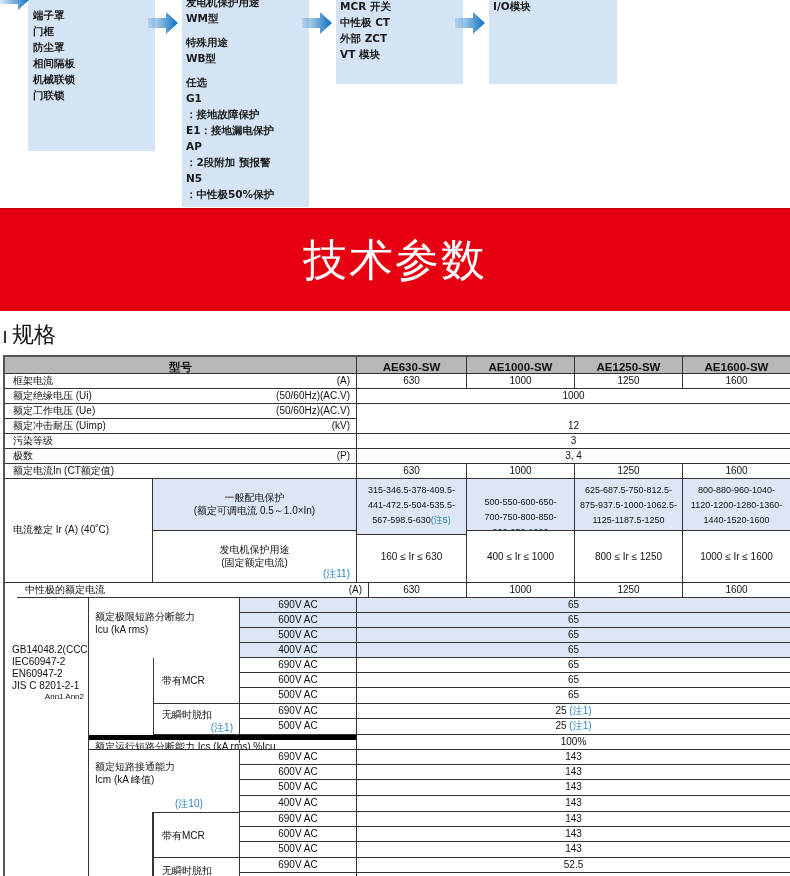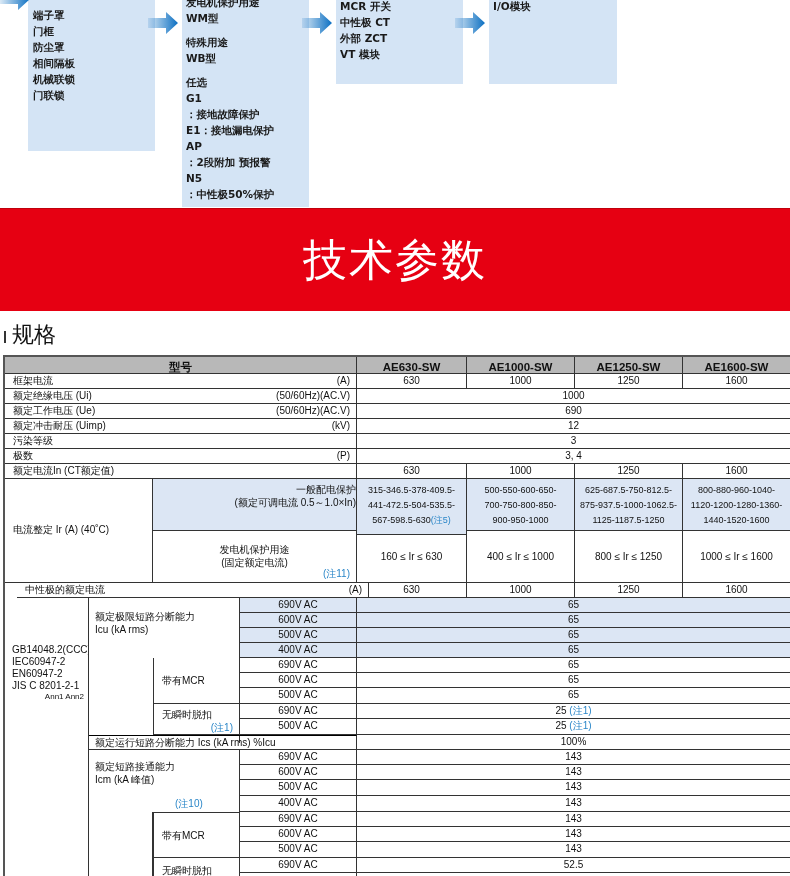--- a/index.html
+++ b/index.html
@@ -143,21 +143,20 @@
   <div class="cell lbl" style="left:0; top:32px; width:352px; height:15px;">
     <span>额定绝缘电压 (Ui)</span>
     <span class="unit">(50/60Hz)(AC.V)</span>
   </div>
   <div class="cell val" style="left:352px; top:32px; width:434px; height:15px;">1000</div>
 
   <div class="cell lbl" style="left:0; top:47px; width:352px; height:15px;">
     <span>额定工作电压 (Ue)</span>
     <span class="unit">(50/60Hz)(AC.V)</span>
   </div>
-  <div class="cell val" style="left:352px; top:47px; width:434px; height:15px;">690</div>
 
   <div class="cell lbl" style="left:0; top:62px; width:352px; height:15px;">
     <span>额定冲击耐压 (Uimp)</span>
     <span class="unit">(kV)</span>
   </div>
   <div class="cell val" style="left:352px; top:62px; width:434px; height:15px;">12</div>
 
   <div class="cell lbl" style="left:0; top:77px; width:352px; height:15px;">
     <span>污染等级</span>
   </div>
@@ -172,30 +171,30 @@
   <div class="cell lbl" style="left:0; top:107px; width:352px; height:15px;">
     <span>额定电流In (CT额定值)</span>
   </div>
   <div class="cell val" style="left:352px; top:107px; width:110px; height:15px;">630</div>
   <div class="cell val" style="left:462px; top:107px; width:108px; height:15px;">1000</div>
   <div class="cell val" style="left:570px; top:107px; width:108px; height:15px;">1250</div>
   <div class="cell val" style="left:678px; top:107px; width:108px; height:15px;">1600</div>
 
   <div class="cell lbl" style="left:0; top:122px; width:148px; height:104px; padding-top:44px;">电流整定 Ir (A) (40˚C)</div>
 
-  <div class="cell blue val" style="left:148px; top:122px; width:204px; height:52px; padding-top:4px;text-align:right;">
+  <div class="cell blue val" style="left:148px; top:122px; width:204px; height:52px; padding-top:12px;">
     <div>一般配电保护</div>
     <div>(额定可调电流 0.5～1.0×In)</div>
   </div>
   <div class="cell blue val" style="left:352px; top:122px; width:110px; height:56px; padding-top:4px; font-size:9px; line-height:15px;">
     <div>315-346.5-378-409.5-</div>
     <div>441-472.5-504-535.5-</div>
     <div><span>567-598.5-630</span><span class="note">(注5)</span></div>
   </div>
-  <div class="cell blue val" style="left:462px; top:122px; width:108px; height:52px; padding-top:4px; font-size:9px; line-height:15px;">
+  <div class="cell blue val" style="left:462px; top:122px; width:108px; height:52px; padding-top:16px; font-size:9px; line-height:15px;">
     <div>500-550-600-650-</div>
     <div>700-750-800-850-</div>
     <div>900-950-1000</div>
   </div>
   <div class="cell blue val" style="left:570px; top:122px; width:108px; height:52px; padding-top:4px; font-size:9px; line-height:15px;">
     <div>625-687.5-750-812.5-</div>
     <div>875-937.5-1000-1062.5-</div>
     <div>1125-1187.5-1250</div>
   </div>
   <div class="cell blue val" style="left:678px; top:122px; width:108px; height:52px; padding-top:4px; font-size:9px; line-height:15px;">
@@ -259,21 +258,21 @@
   </div>
   <div class="cell val" style="left:235px; top:347px; width:117px; height:15px;">690V AC</div>
   <div class="cell val" style="left:235px; top:362px; width:117px; height:16px;">500V AC</div>
   <div class="cell val" style="left:352px; top:347px; width:434px; height:15px;">
     <span>25</span> <span class="note">(注1)</span>
   </div>
   <div class="cell val" style="left:352px; top:362px; width:434px; height:16px;">
     <span>25</span> <span class="note">(注1)</span>
   </div>
 
-  <div class="cell lbl" style="left:84px; top:378px; width:268px; height:15px; padding-left:6px; border-top:1px solid #000000;">额定运行短路分断能力 Ics (kA rms) %Icu</div>
+  <div class="cell lbl" style="left:84px; top:378px; width:268px; height:15px; padding-left:6px; border-top:5px solid #000000;">额定运行短路分断能力 Ics (kA rms) %Icu</div>
   <div class="cell val" style="left:352px; top:378px; width:434px; height:15px;">100%</div>
 
   <div class="cell lbl" style="left:84px; top:393px; width:151px; height:62px; padding-top:10px; padding-left:6px; border-bottom:none;">
     <div>额定短路接通能力</div>
     <div>Icm (kA 峰值)</div>
     <div class="note" style="position:absolute; left:86px; top:47px;">(注10)</div>
   </div>
   <div class="cell" style="left:84px; top:455px; width:64px; height:80px; border-bottom:none;"></div>
   <div class="cell val" style="left:235px; top:393px; width:117px; height:15px;">690V AC</div>
   <div class="cell val" style="left:235px; top:408px; width:117px; height:15px;">600V AC</div>

